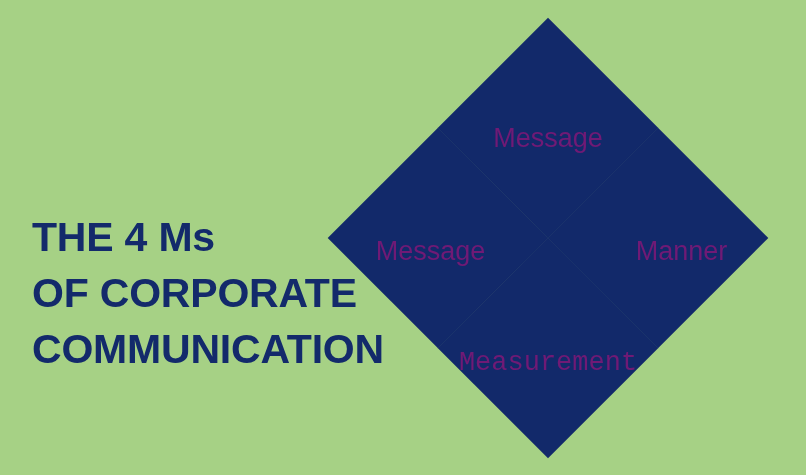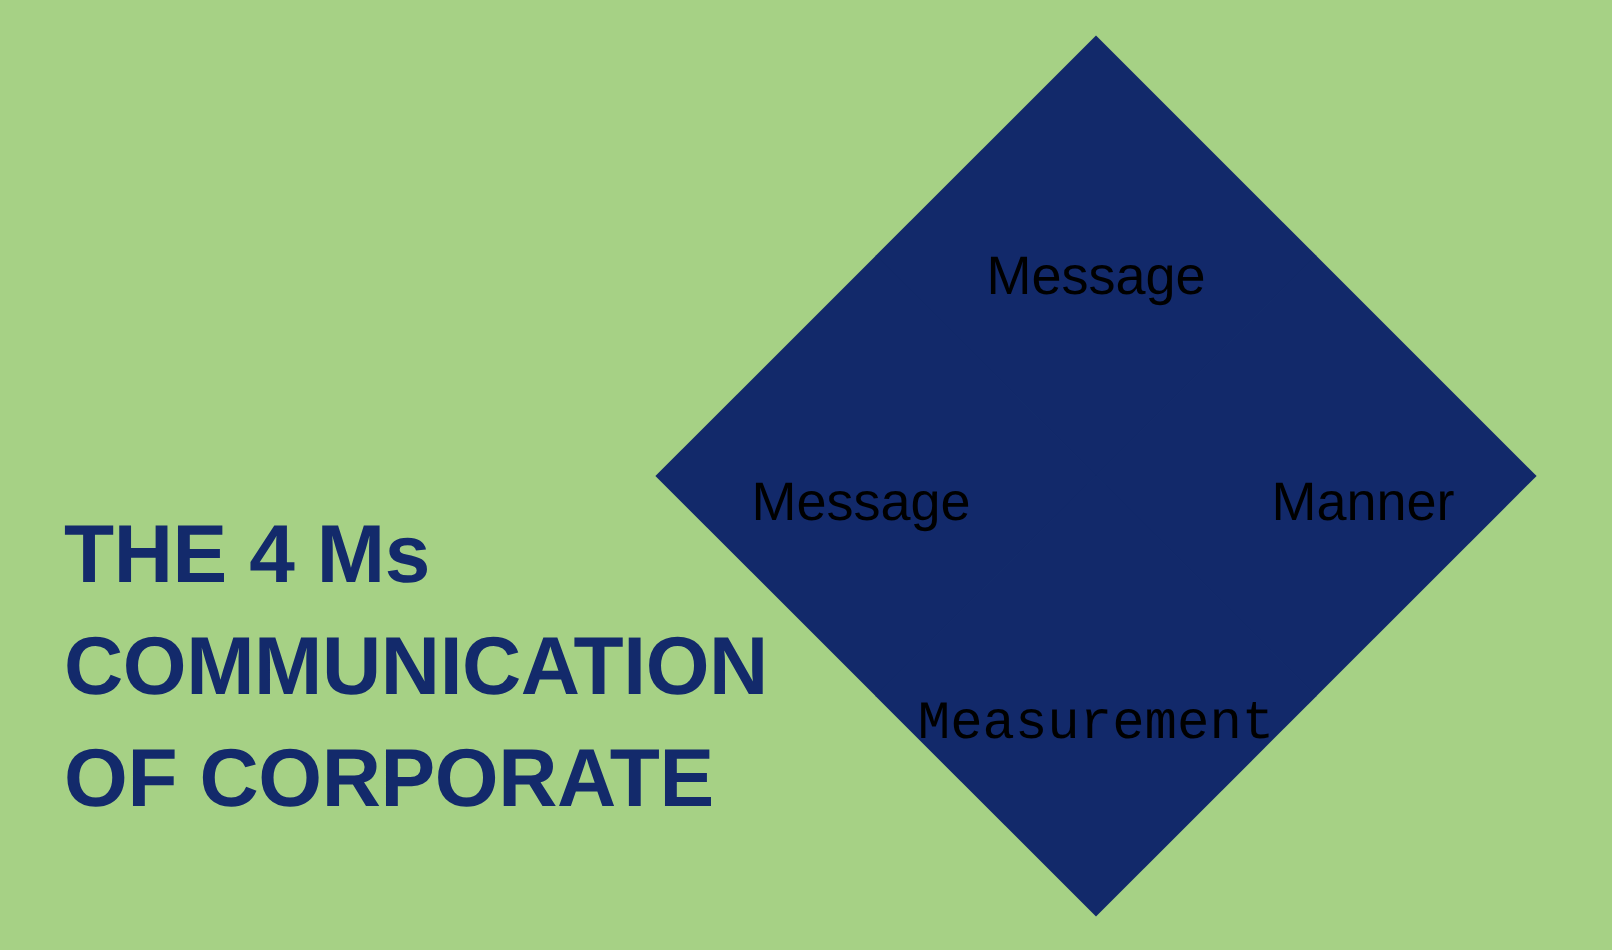--- a/index.html
+++ b/index.html
@@ -19,21 +19,20 @@
     background: #a6d185;
   }
 
   
   #headline {
     position: absolute;
     left: 32px;
     top: 209px;
     width: 400px;
     z-index: 5;
-    margin-top: 40px;
   }
   .headline-line {
     color: #132a6b;
     font-weight: bold;
     font-size: 41px;
     line-height: 56px;
     letter-spacing: -0.2px;
     white-space: nowrap;
   }
 
@@ -55,42 +54,42 @@
   }
   
   .diamond.top    { left: 147px; top: 37px;  }
   .diamond.left   { left: 37px;  top: 147px; }
   .diamond.right  { left: 257px; top: 147px; }
   .diamond.bottom { left: 147px; top: 257px; }
 
   
   .diamond-label {
     position: absolute;
-    color: #000000;
+    color: #701a75;
     font-size: 27px;
     font-weight: normal;
     line-height: 32px;
     white-space: nowrap;
     text-align: center;
     z-index: 4;
   }
   .diamond-label.top    { left: 0;   top: 109px; width: 450px; }
   .diamond-label.left   { left: -5px; top: 222px; width: 225px; }
   .diamond-label.right  { left: 246px; top: 222px; width: 225px; }
   .diamond-label.bottom { left: 0;   top: 334px; width: 450px; font-family: Liberation Mono, monospace; }
 </style>
 </head>
 <body>
 
 <div id="canvas">
 
   <div id="headline">
     <div class="headline-line">THE 4 Ms</div>
+    <div class="headline-line">OF CORPORATE</div>
     <div class="headline-line">COMMUNICATION</div>
-    <div class="headline-line">OF CORPORATE</div>
   </div>
 
   <div id="diamond-cluster">
 
     <div class="diamond top"></div>
     <div class="diamond left"></div>
     <div class="diamond right"></div>
     <div class="diamond bottom"></div>
 
     <div class="diamond-label top">Message</div>

